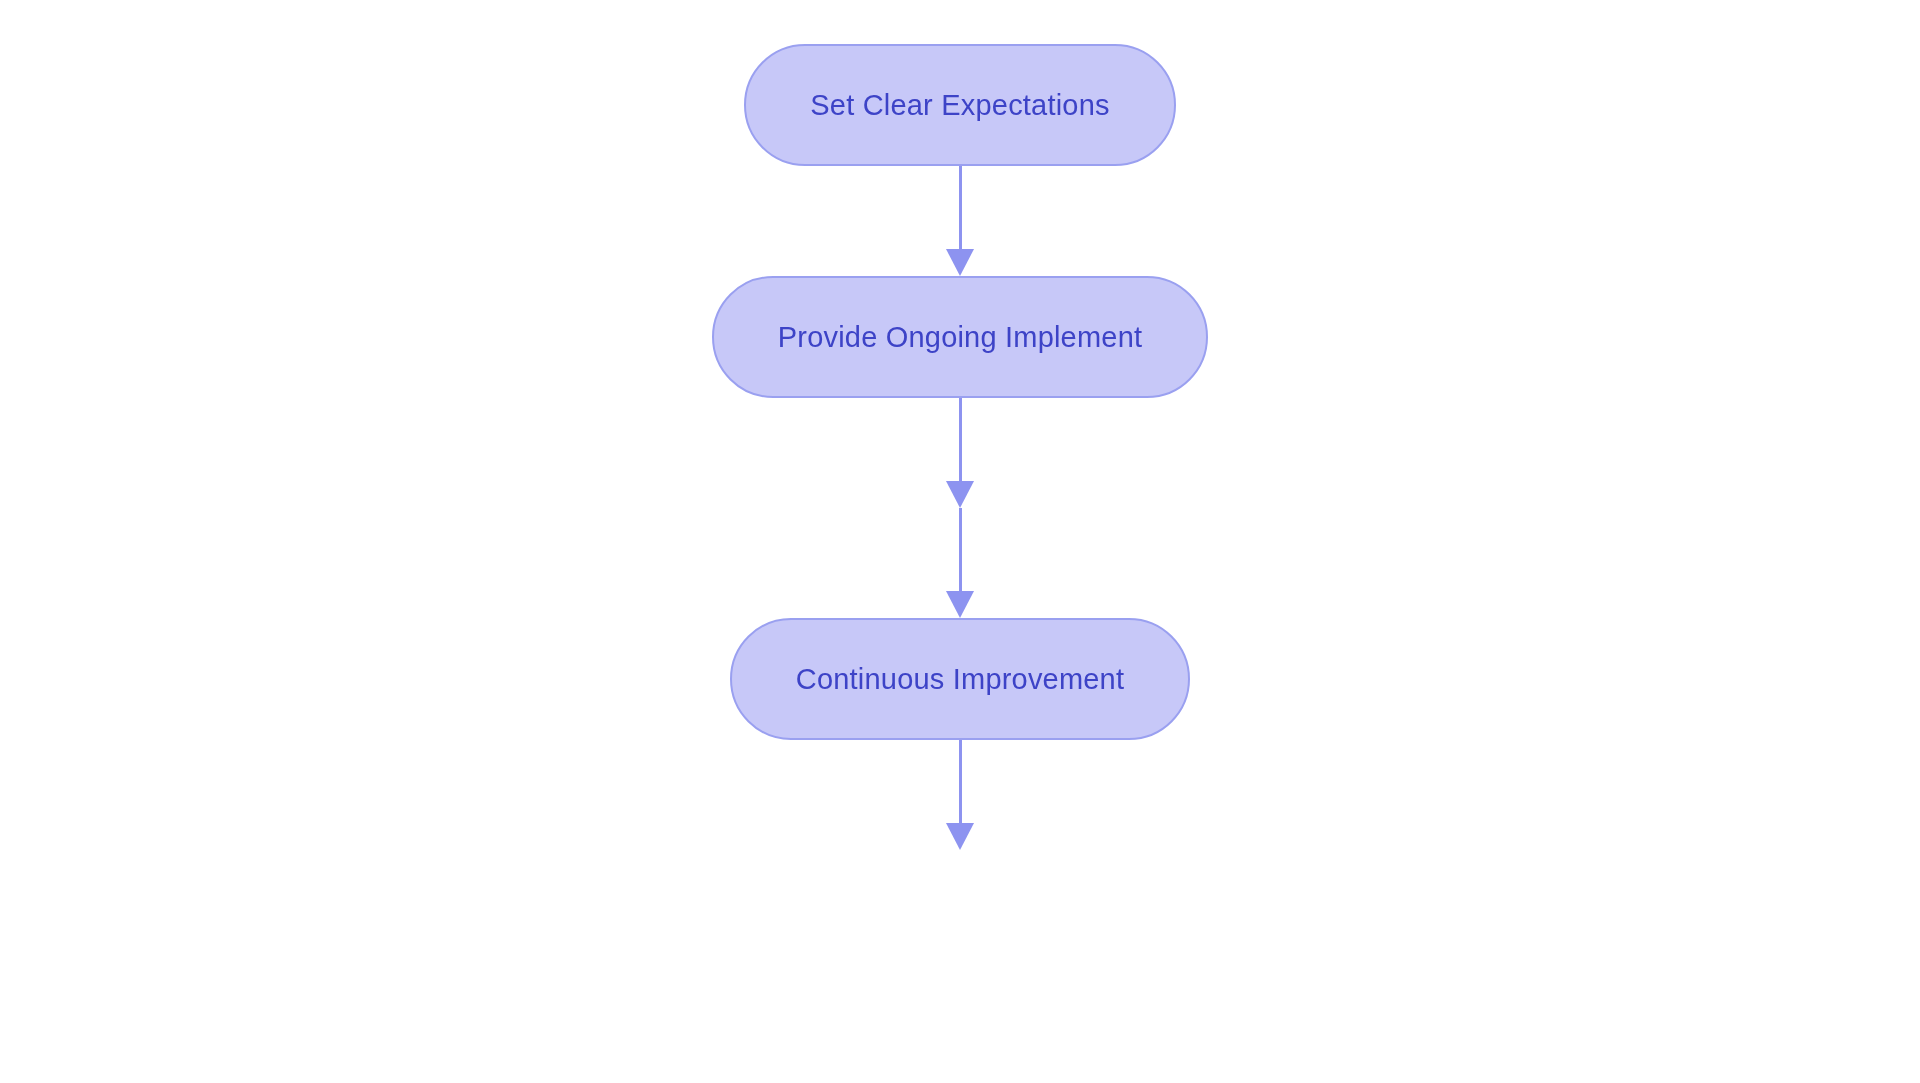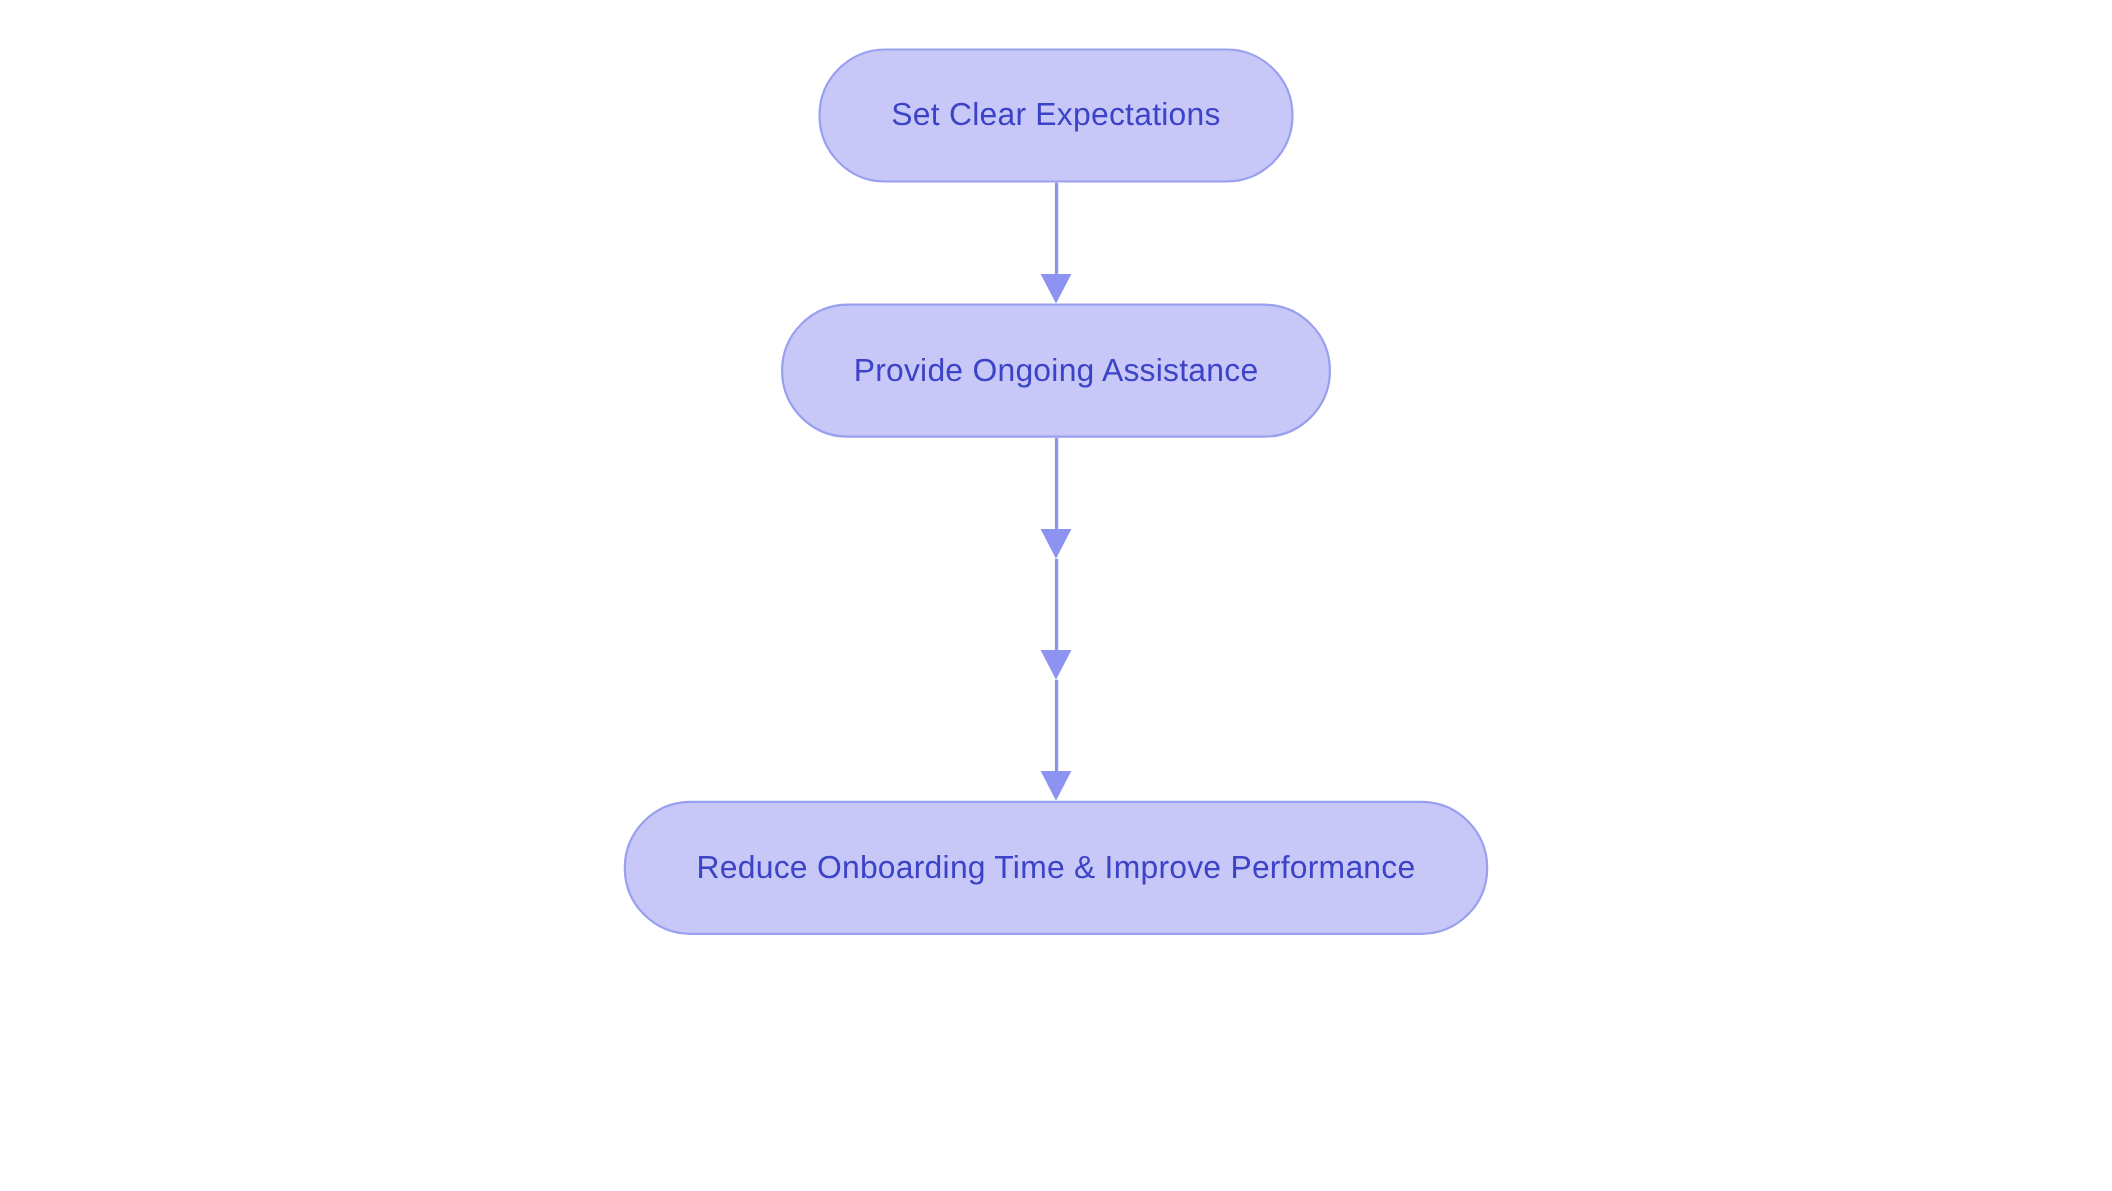--- a/index.html
+++ b/index.html
@@ -69,37 +69,37 @@
   <div class="flow-node">
     <span class="node-label">Set Clear Expectations</span>
   </div>
 
   <div class="flow-arrow">
     <div class="arrow-line"></div>
     <div class="arrow-head"></div>
   </div>
 
   <div class="flow-node">
-    <span class="node-label">Provide Ongoing Assistance</span>
+    <span class="node-label">Provide Ongoing Implement</span>
   </div>
 
   <div class="flow-arrow">
     <div class="arrow-line"></div>
     <div class="arrow-head"></div>
   </div>
 
 
   <div class="flow-arrow">
     <div class="arrow-line"></div>
     <div class="arrow-head"></div>
   </div>
 
+  <div class="flow-node">
+    <span class="node-label">Continuous Improvement</span>
+  </div>
 
   <div class="flow-arrow">
     <div class="arrow-line"></div>
     <div class="arrow-head"></div>
   </div>
 
-  <div class="flow-node">
-    <span class="node-label">Reduce Onboarding Time &amp; Improve Performance</span>
-  </div>
 
 </div>
 
 </body></html>

